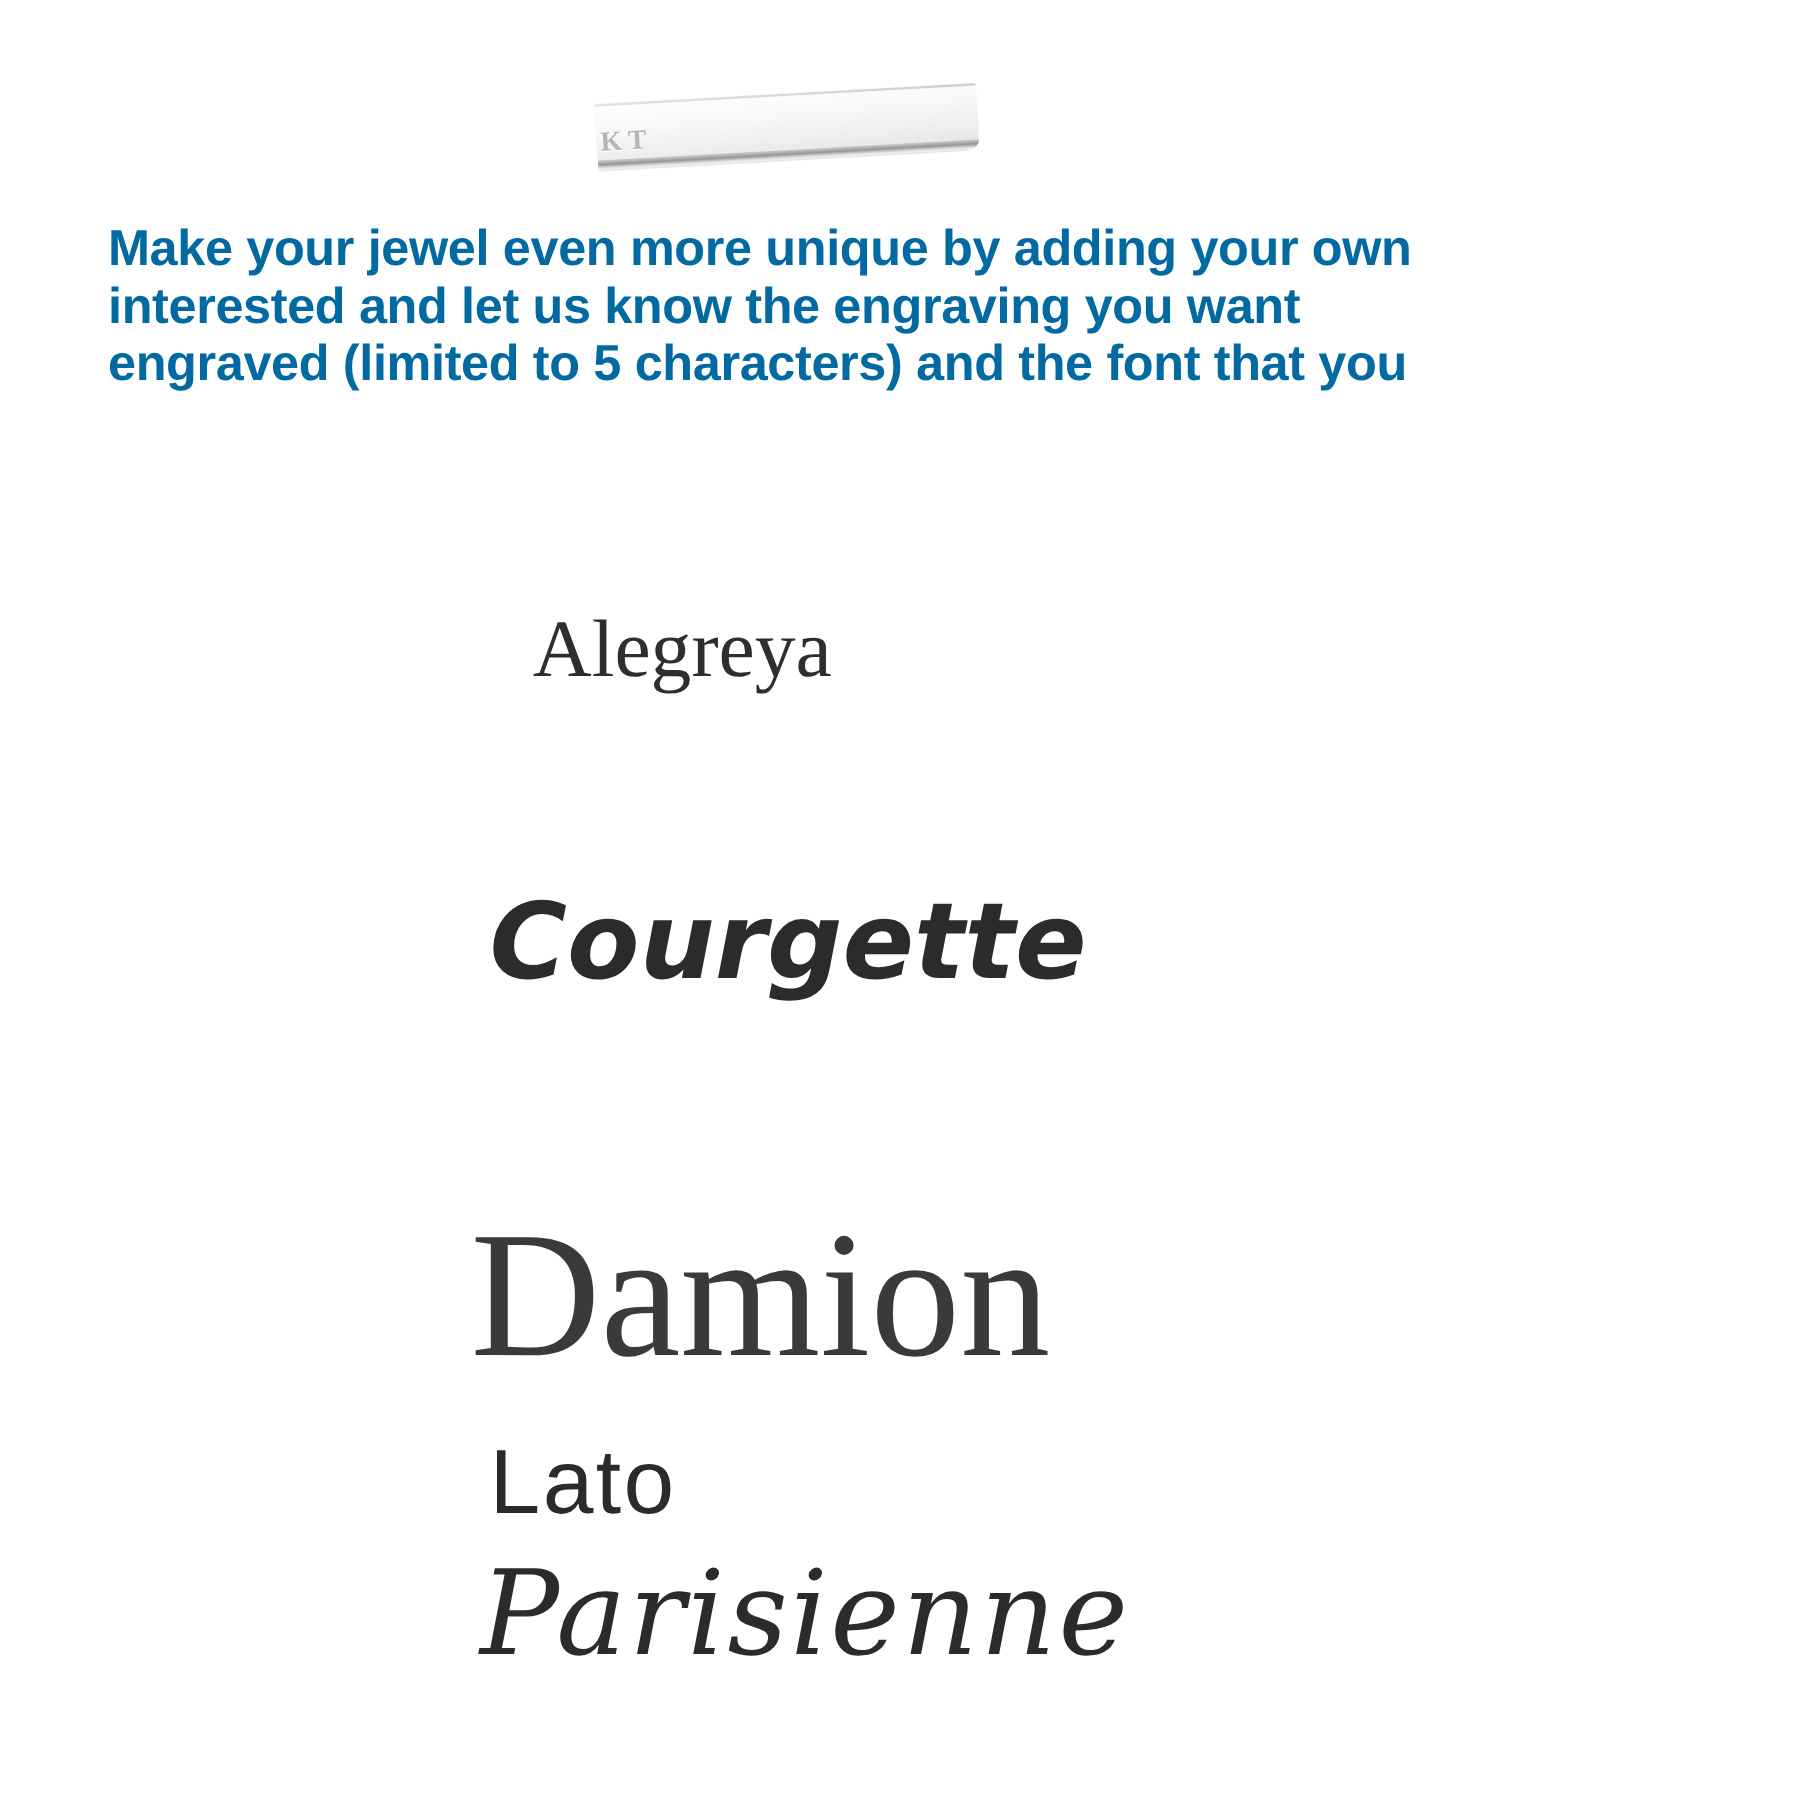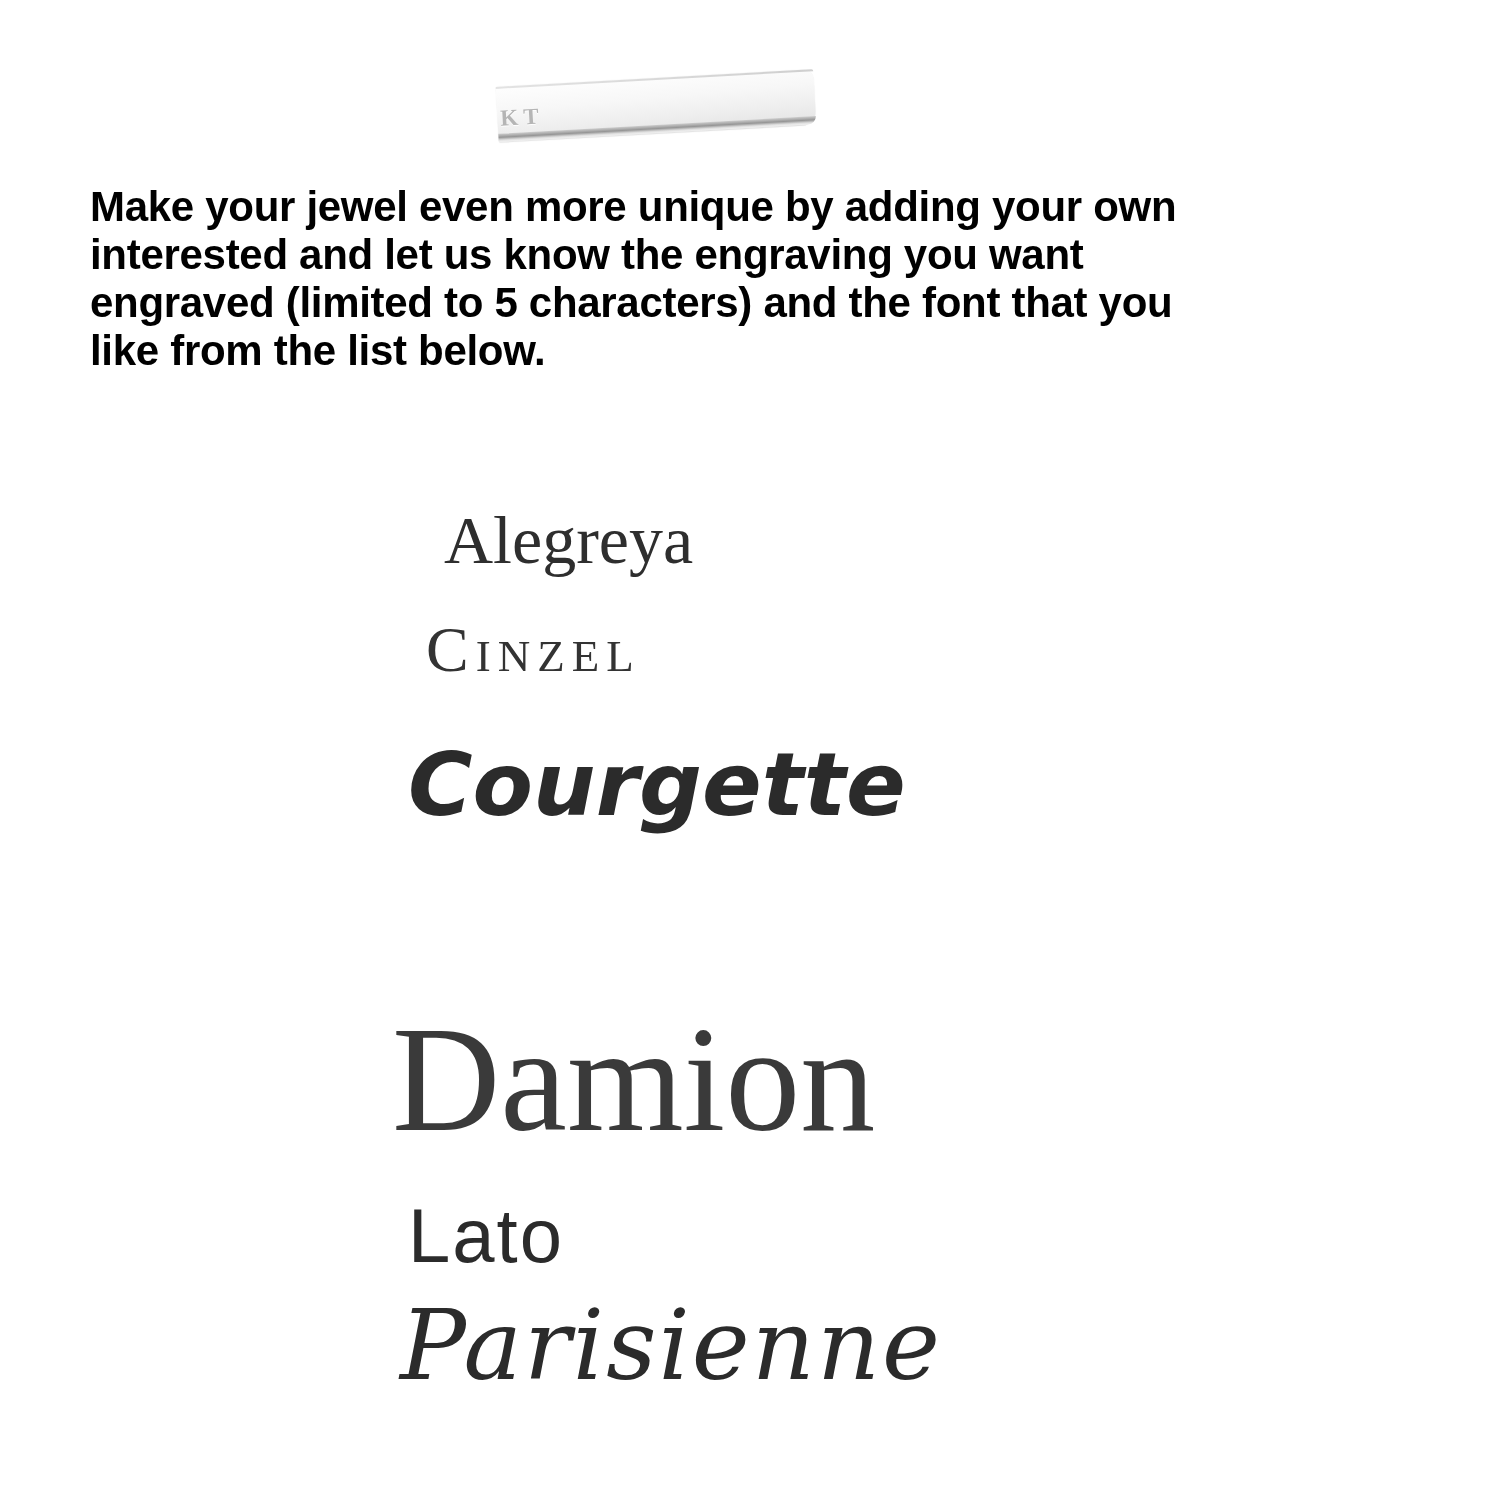--- a/index.html
+++ b/index.html
@@ -79,21 +79,21 @@
     left: 90px;
     top: 183px;
     width: 1300px;
   }
   .intro-line {
     font-family: "Liberation Sans", sans-serif;
     font-weight: bold;
     font-size: 42px;
     line-height: 48px;
     letter-spacing: -0.3px;
-    color: #000000;
+    color: #0369a1;
     white-space: nowrap;
   }
 
   
   .font-list {
     position: absolute;
     inset: 0;
   }
   .font-sample {
     position: absolute;
@@ -169,25 +169,23 @@
     <div class="bar">
       <span class="engraving">KT</span>
       <div class="bar-edge"></div>
     </div>
   </div>
 
   <div class="intro">
       <div class="intro-line">Make your jewel even more unique by adding your own</div>
       <div class="intro-line">interested and let us know the engraving you want</div>
       <div class="intro-line">engraved (limited to 5 characters) and the font that you</div>
-      <div class="intro-line">like from the list below.</div>
     </div>
 
   <div class="font-list">
       <div class="font-sample fs-alegreya">Alegreya</div>
-      <div class="font-sample fs-cinzel">Cinzel</div>
       <div class="font-sample fs-courgette">Courgette</div>
       <div class="font-sample fs-georgia">Damion</div>
       <div class="font-sample fs-parisienne">Parisienne</div>
       <div class="font-sample fs-lato">Lato</div>
     </div>
 
 </div>
 
 </body></html>

